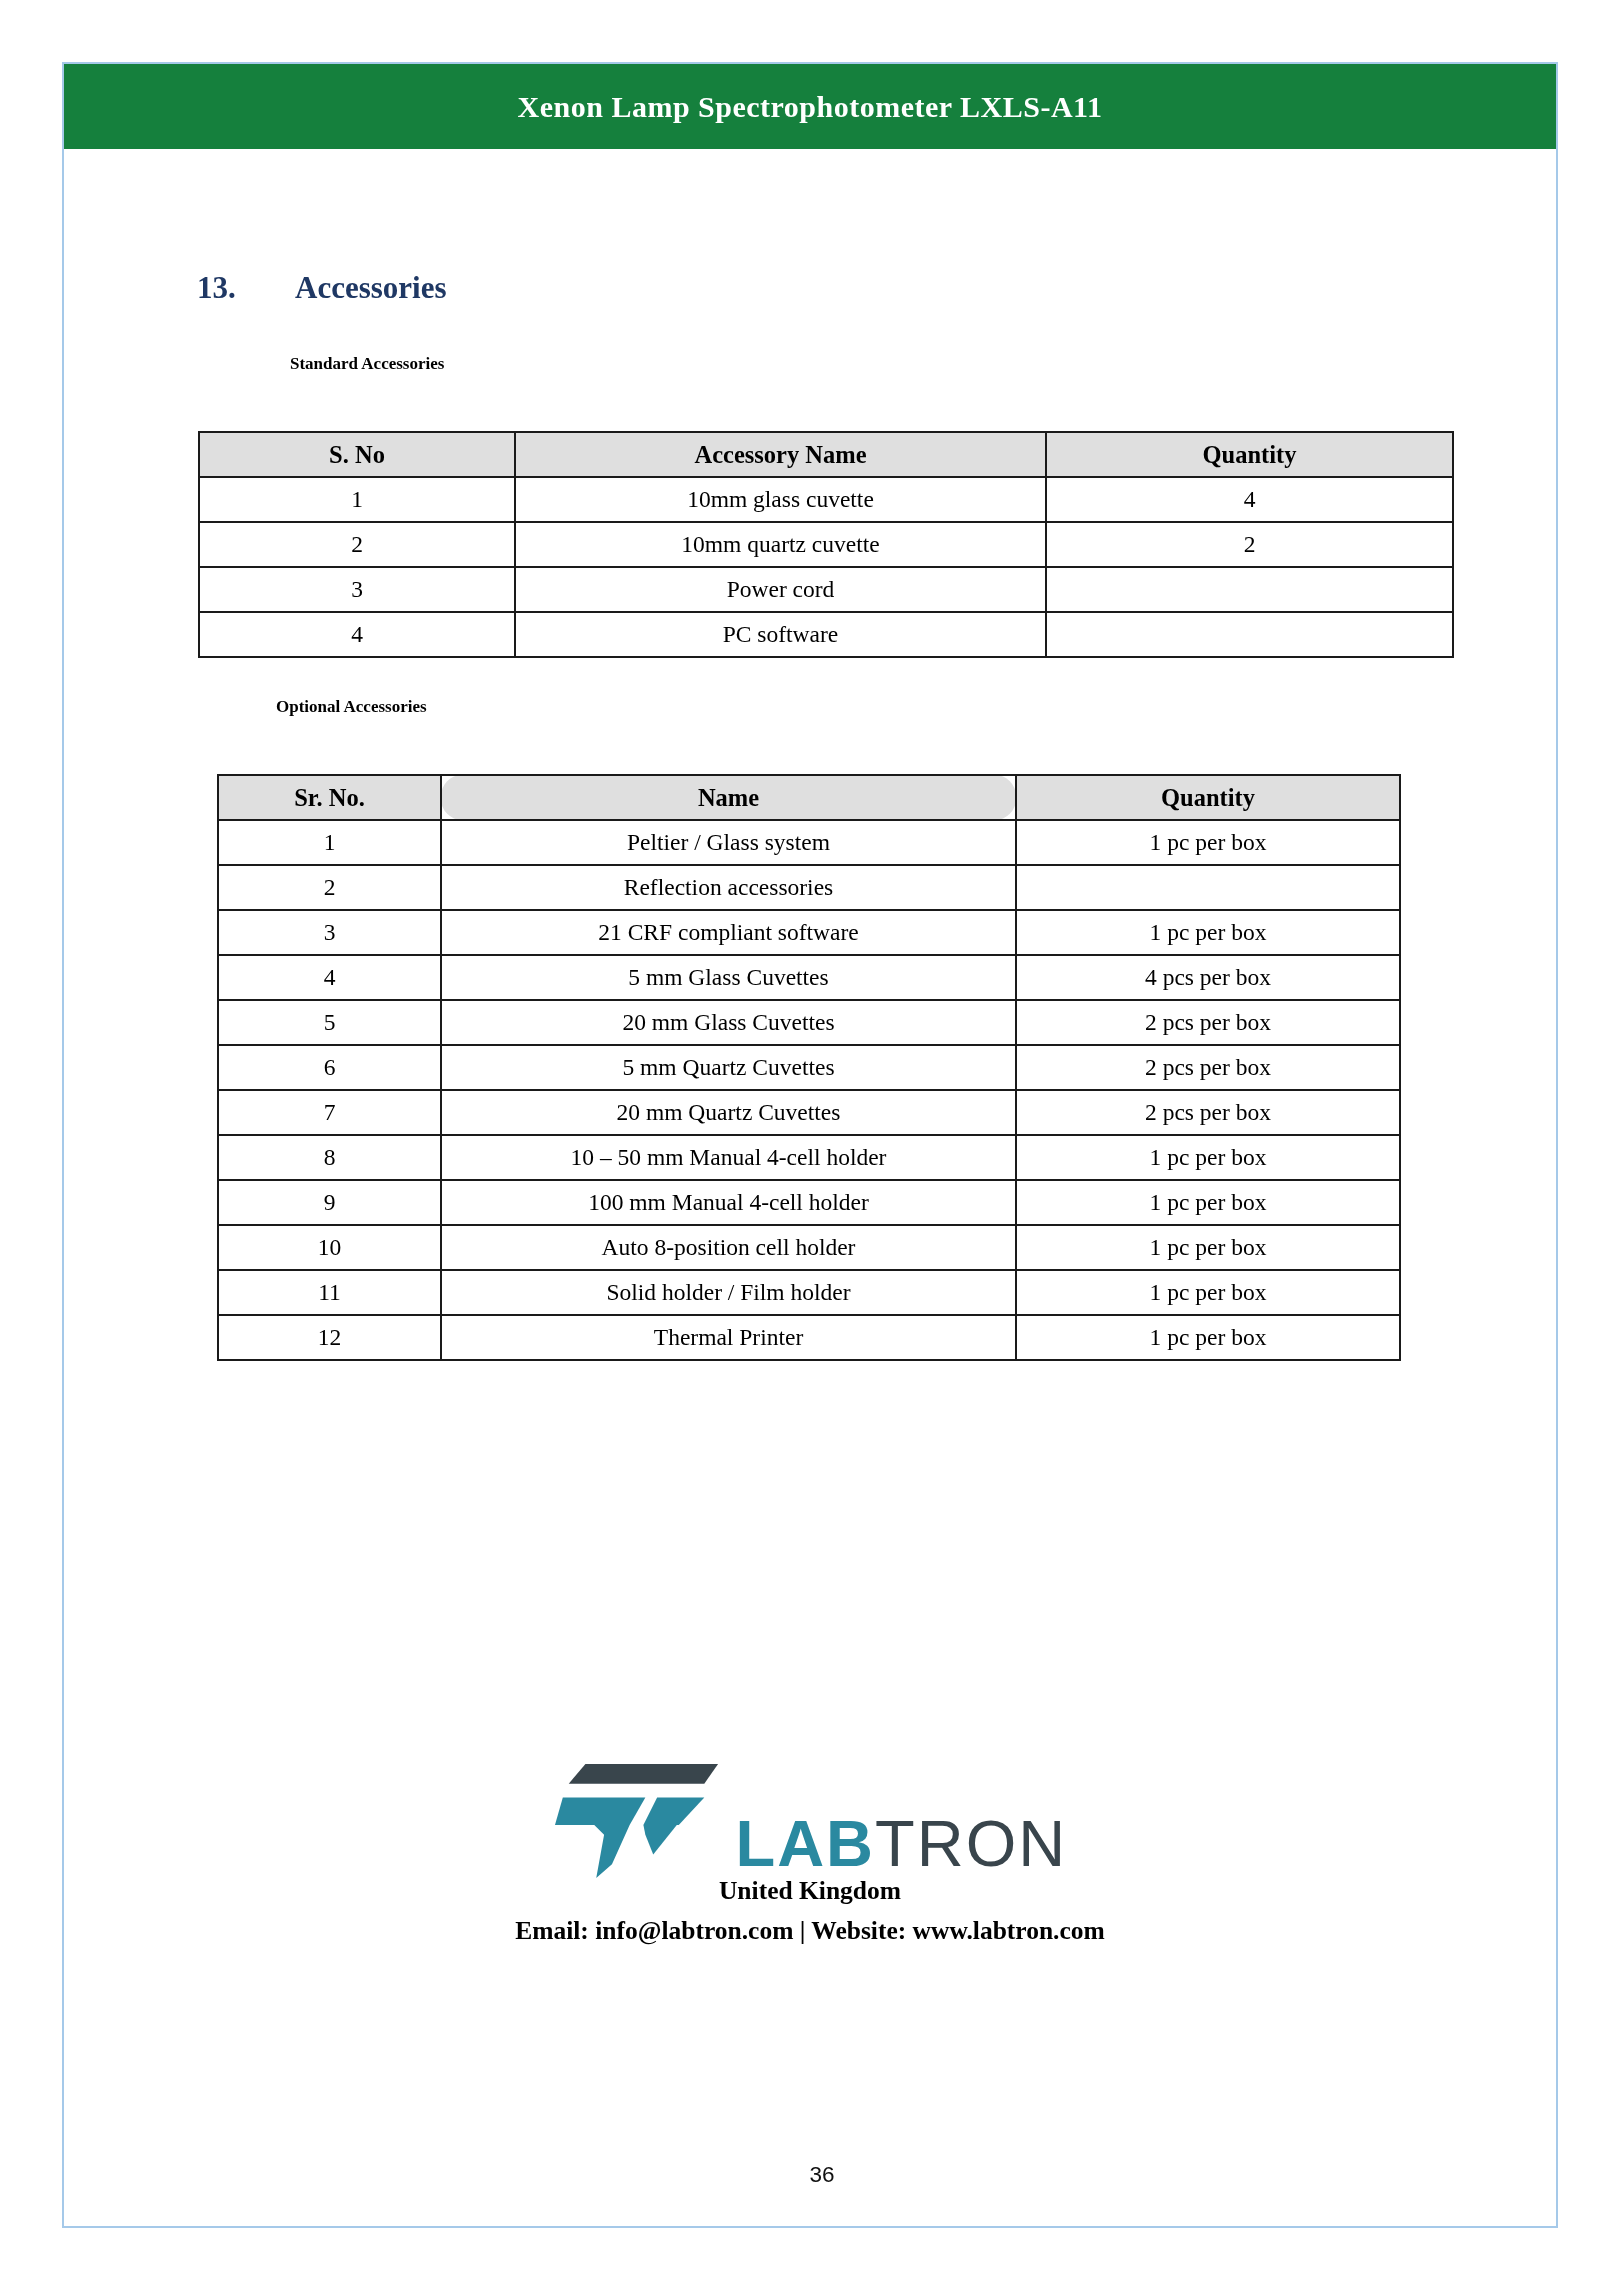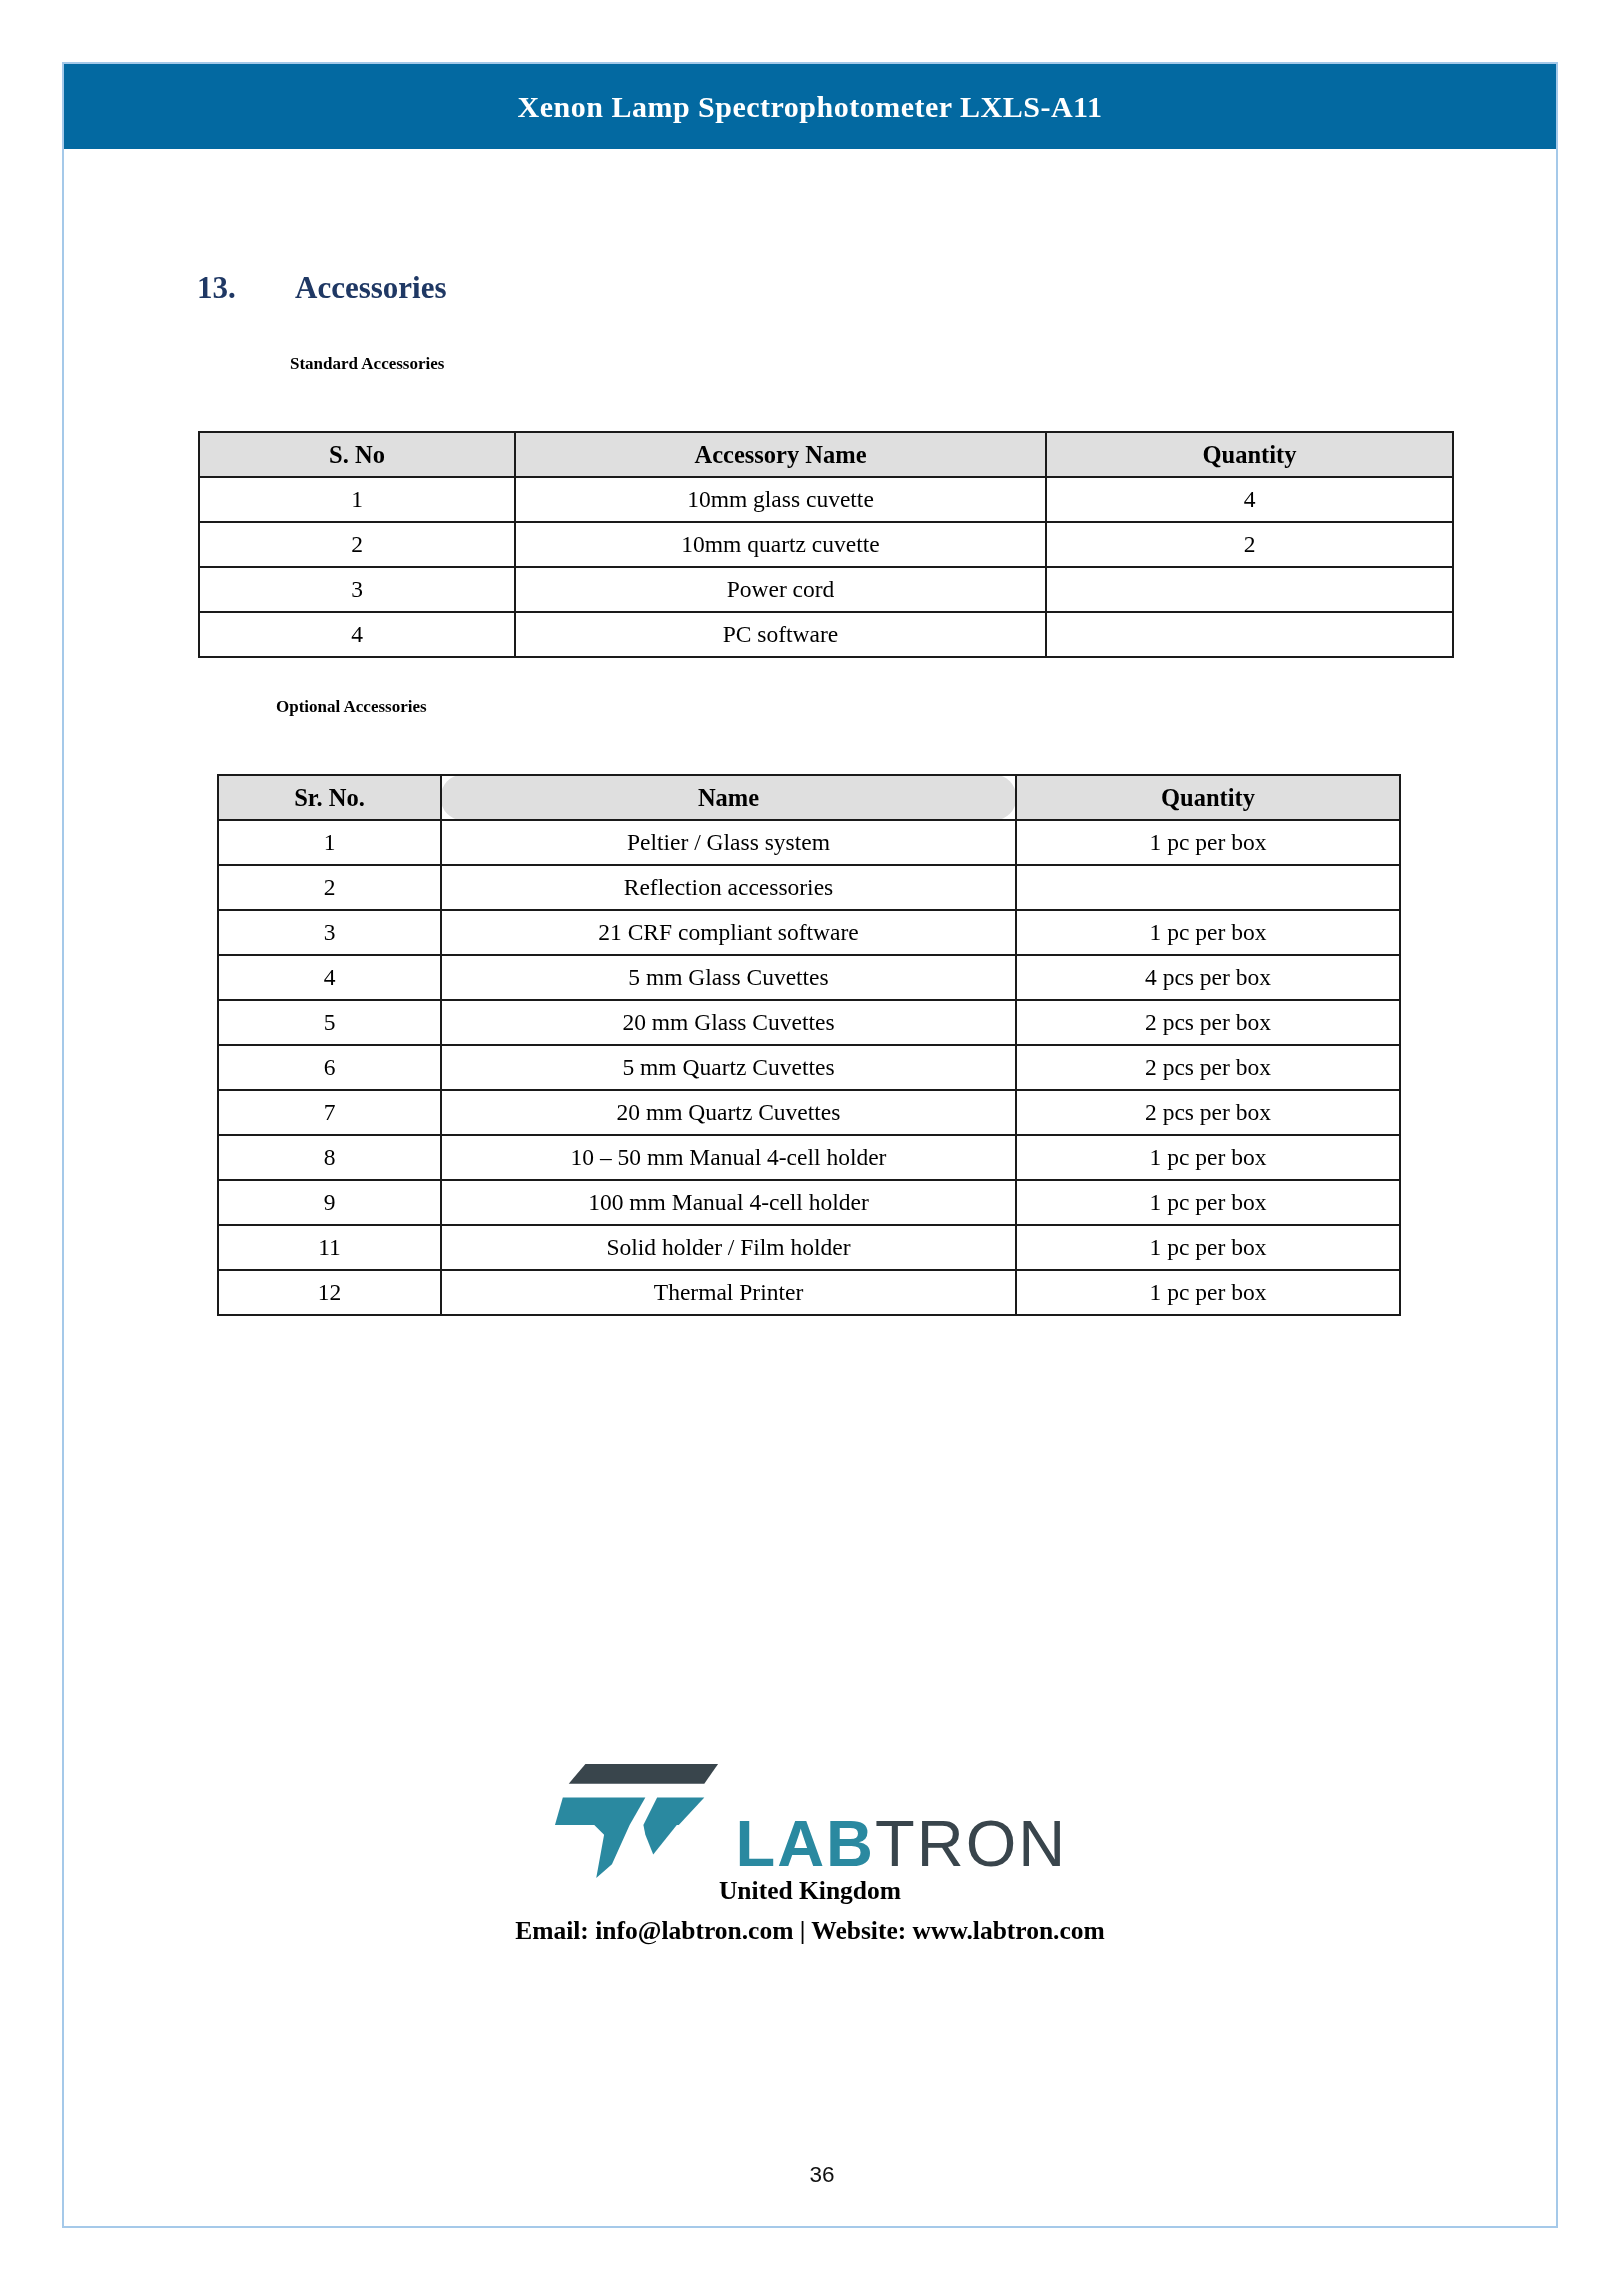--- a/index.html
+++ b/index.html
@@ -15,21 +15,21 @@
   .frame {
     position:absolute;
     left:62px; top:62px;
     width:1496px; height:2166px;
     border:2.9px solid #a5c9e9;
     background:#ffffff;
   }
   .titlebar {
     position:absolute;
     left:0; top:0; width:100%; height:85px;
-    background:#0369a1;
+    background:#15803d;
     display:flex; align-items:center; justify-content:center;
   }
   .titlebar .title-text {
     color:#ffffff; font-size:30px; font-weight:bold;
     letter-spacing:0.5px;
   }
   .sec-heading {
     position:absolute; top:206px; left:133px;
     display:flex; align-items:baseline;
     color:#1f3864; font-size:31px; font-weight:bold;
@@ -198,20 +198,25 @@
             <td>2 pcs per box</td>
           </tr>
           <tr>
             <td>8</td>
             <td>10 – 50 mm Manual 4-cell holder</td>
             <td>1 pc per box</td>
           </tr>
           <tr>
             <td>9</td>
             <td>100 mm Manual 4-cell holder</td>
+            <td>1 pc per box</td>
+          </tr>
+          <tr>
+            <td>10</td>
+            <td>Auto 8-position cell holder</td>
             <td>1 pc per box</td>
           </tr>
           <tr>
             <td>11</td>
             <td>Solid holder / Film holder</td>
             <td>1 pc per box</td>
           </tr>
           <tr>
             <td>12</td>
             <td>Thermal Printer</td>

